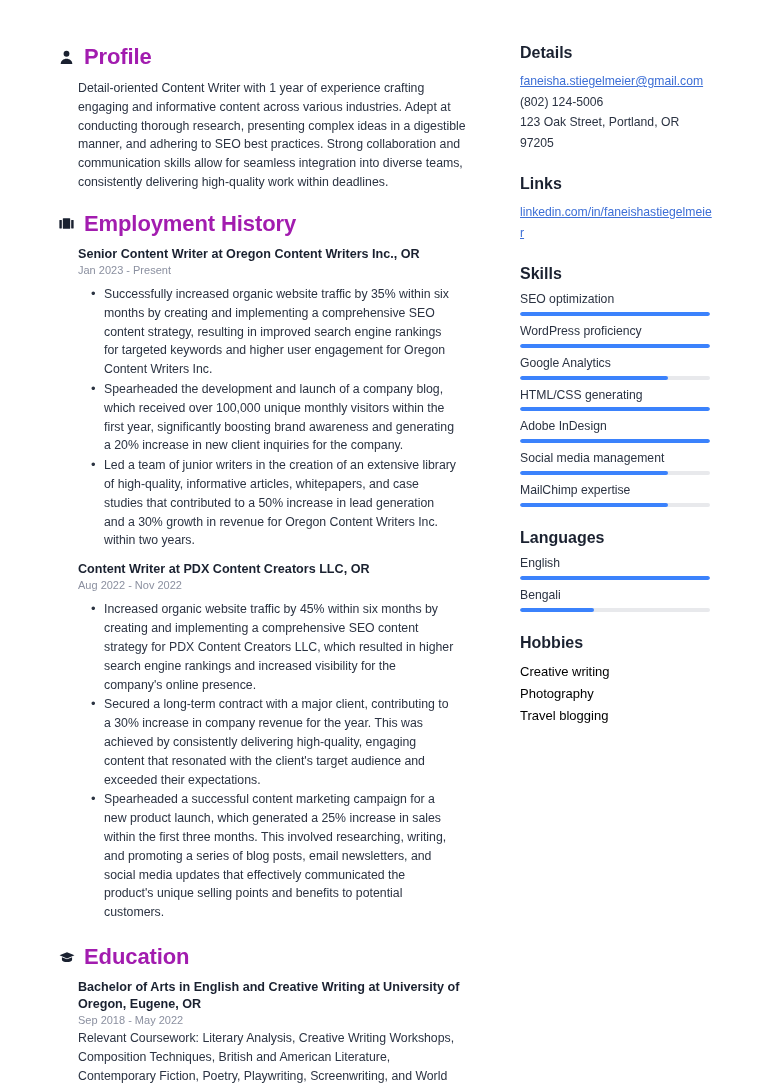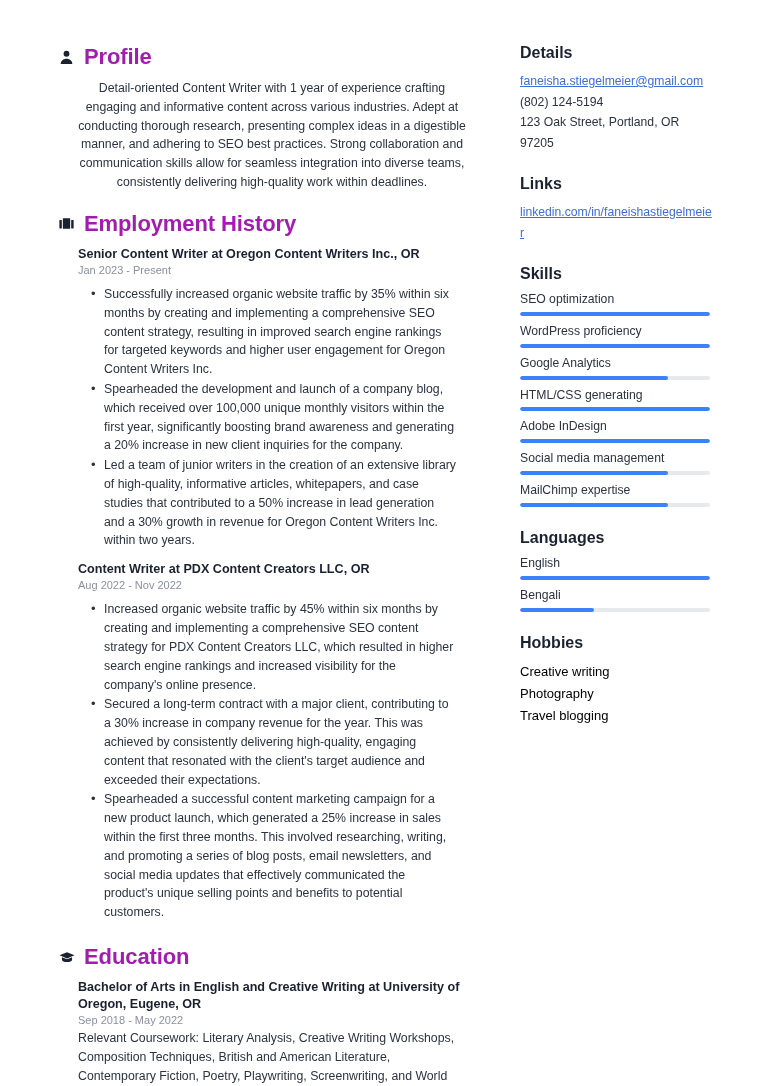--- a/index.html
+++ b/index.html
@@ -87,21 +87,20 @@
     color: #a21caf;
     letter-spacing: -0.1px;
   }
 
   .section-body { padding-left: 20px; }
 
   .para {
     font-size: 12.3px;
     line-height: 1.53;
     color: #2b3342;
-    text-align: center;
   }
 
   
   .entry { margin-bottom: 11px; }
   .entry:last-child { margin-bottom: 0; }
 
   .entry-title {
     font-size: 12.6px;
     font-weight: bold;
     color: #1a2130;
@@ -281,21 +280,21 @@
         </div>
       </div>
 
     </div>
 
     <div class="col-side">
 
       <div class="side-block">
         <div class="side-title">Details</div>
         <a class="side-link" href="#">faneisha.stiegelmeier@gmail.com</a>
-        <div class="side-line">(802) 124-5194</div>
+        <div class="side-line">(802) 124-5006</div>
         <div class="side-line">123 Oak Street, Portland, OR 97205</div>
       </div>
 
       <div class="side-block">
         <div class="side-title">Links</div>
         <a class="side-link" href="#">linkedin.com/in/faneishastiegelmeier</a>
       </div>
 
       <div class="side-block">
         <div class="side-title">Skills</div>

